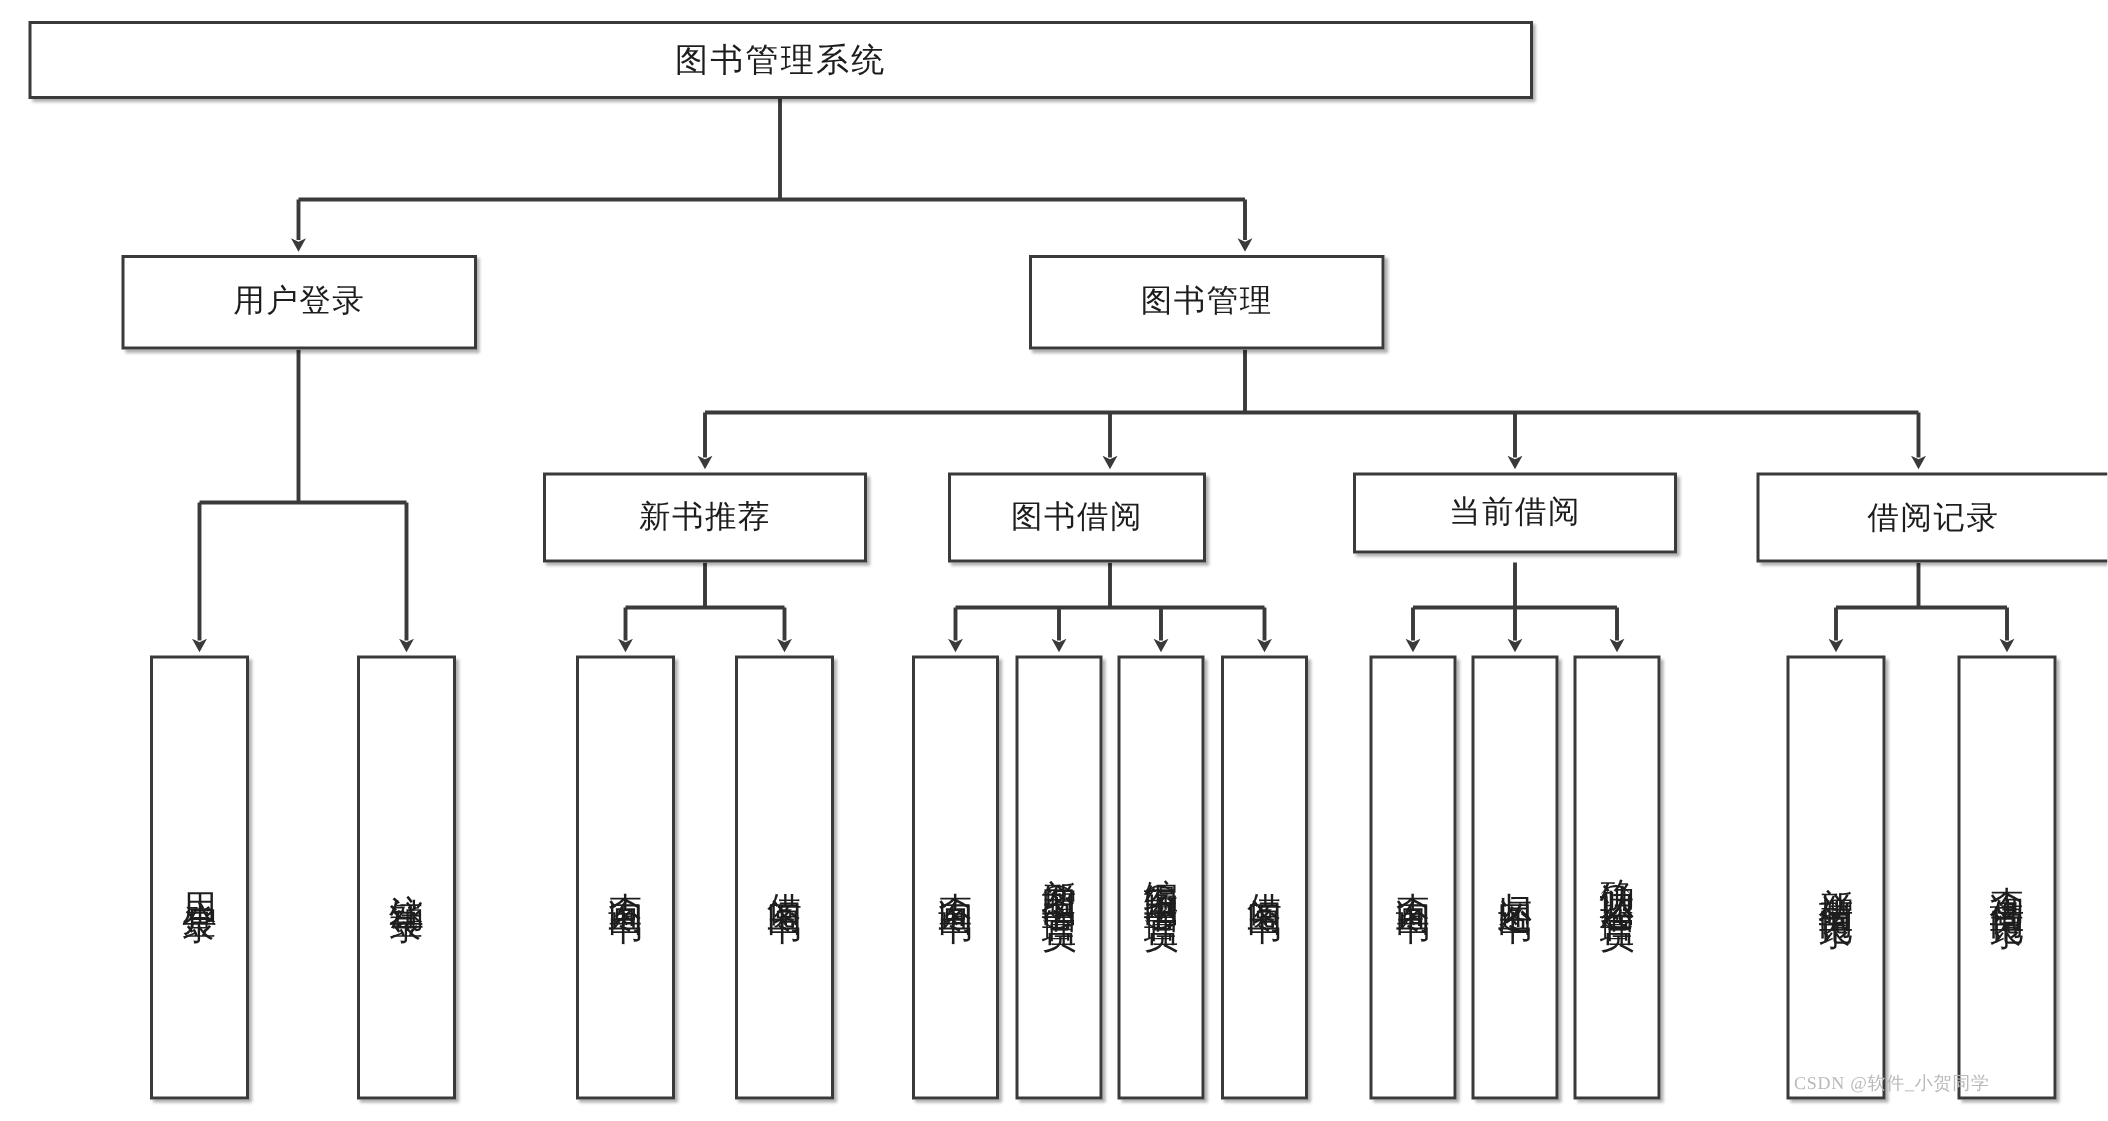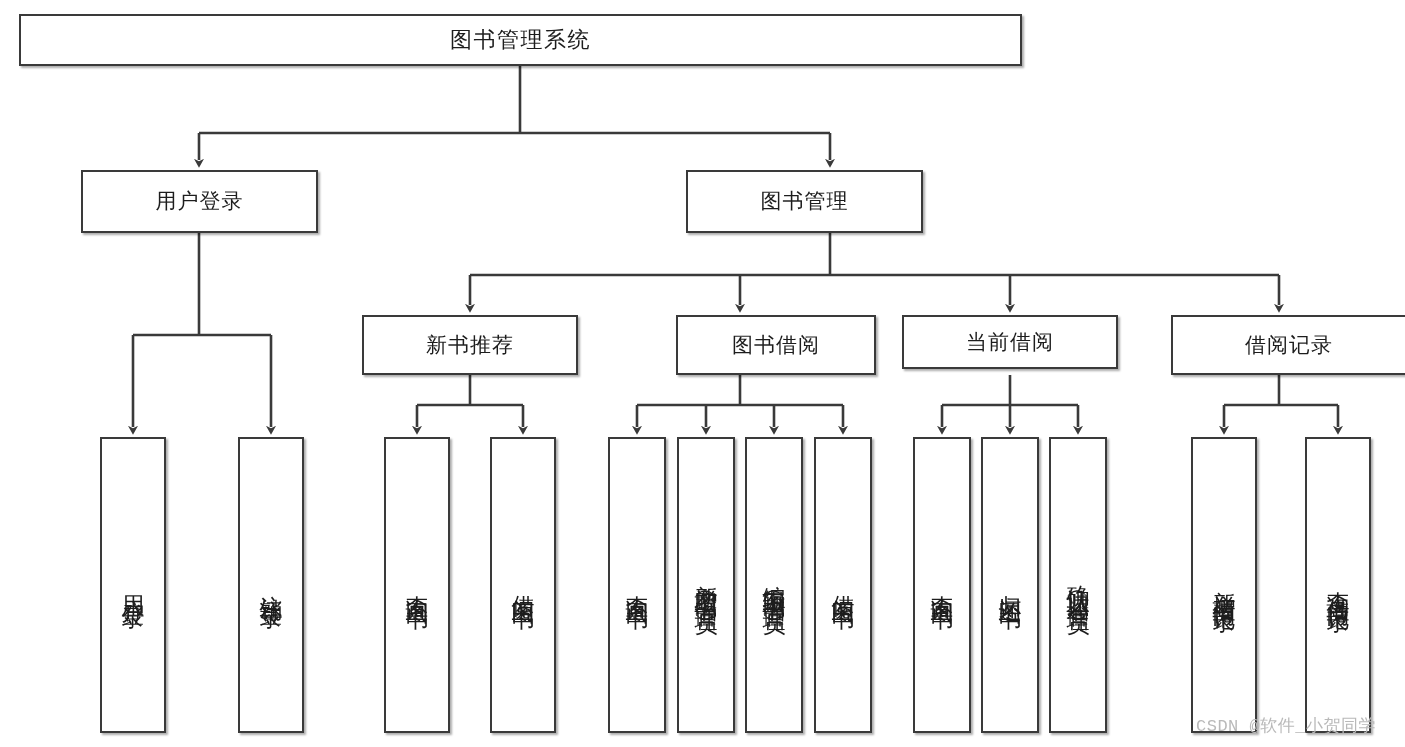--- a/index.html
+++ b/index.html
@@ -60,26 +60,26 @@
     font-size: 23px;
     letter-spacing: 4px;
     line-height: 1;
     white-space: nowrap;
     max-height: 268px;
   }
   #watermark {
     position: absolute;
     left: 1196px;
     top: 714px;
-    font-size: 17px;
+    font-size: 12px;
     color: #b9b9b9;
     letter-spacing: 0.5px;
     white-space: nowrap;
     z-index: 5;
-    font-family: Liberation Mono, monospace;
+    font-family: Liberation Serif, serif;
   }
 </style>
 </head>
 <body>
 
 <div id="canvas">
 
   <svg id="wires" viewBox="0 0 1405 747" xmlns="http://www.w3.org/2000/svg">
     <defs>
       <marker id="arw" markerWidth="11" markerHeight="11" refX="1.2" refY="5" orient="auto" markerUnits="userSpaceOnUse">
@@ -137,21 +137,21 @@
   <div class="node horiz" style="left:81px; top:170px; width:237px; height:63px;">
     <span class="lbl">用户登录</span>
   </div>
   <div class="node horiz" style="left:686px; top:170px; width:237px; height:63px;">
     <span class="lbl">图书管理</span>
   </div>
 
   <div class="node horiz" style="left:362px; top:315px; width:216px; height:60px;">
     <span class="lbl">新书推荐</span>
   </div>
-  <div class="node horiz" style="left:632px; top:315px; width:200px; height:60px;margin-left:44px;">
+  <div class="node horiz" style="left:632px; top:315px; width:172px; height:60px;">
     <span class="lbl">图书借阅</span>
   </div>
   <div class="node horiz" style="left:902px; top:315px; width:216px; height:54px;">
     <span class="lbl">当前借阅</span>
   </div>
   <div class="node horiz" style="left:1171px; top:315px; width:236px; height:60px;font-family:Liberation Serif, serif;">
     <span class="lbl">借阅记录</span>
   </div>
 
   <div class="node vert" style="left:100px; top:437px; width:66px; height:296px;">

